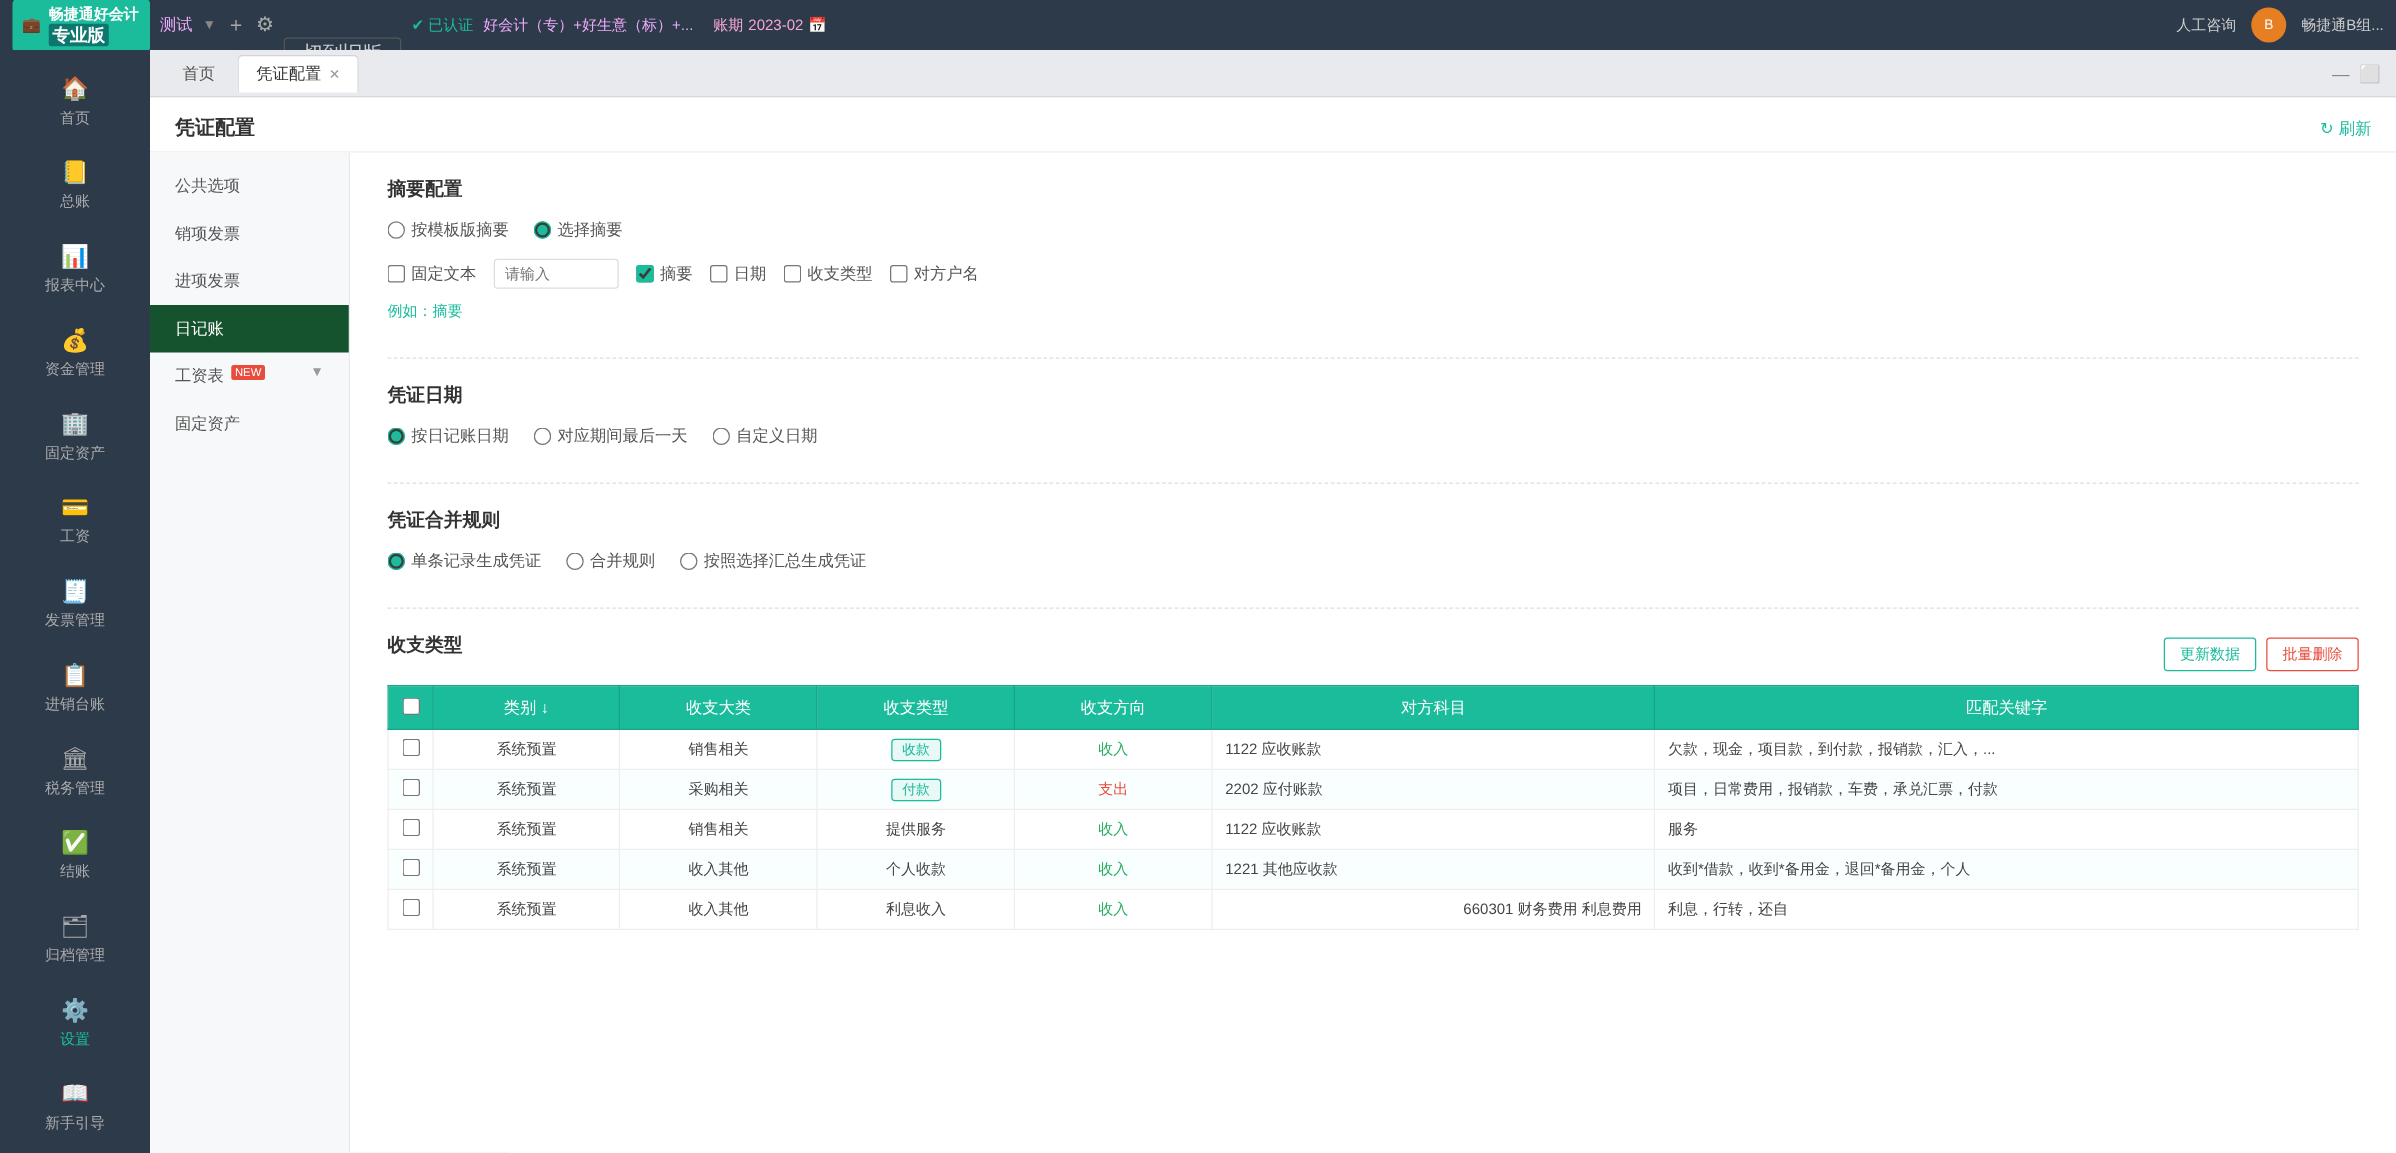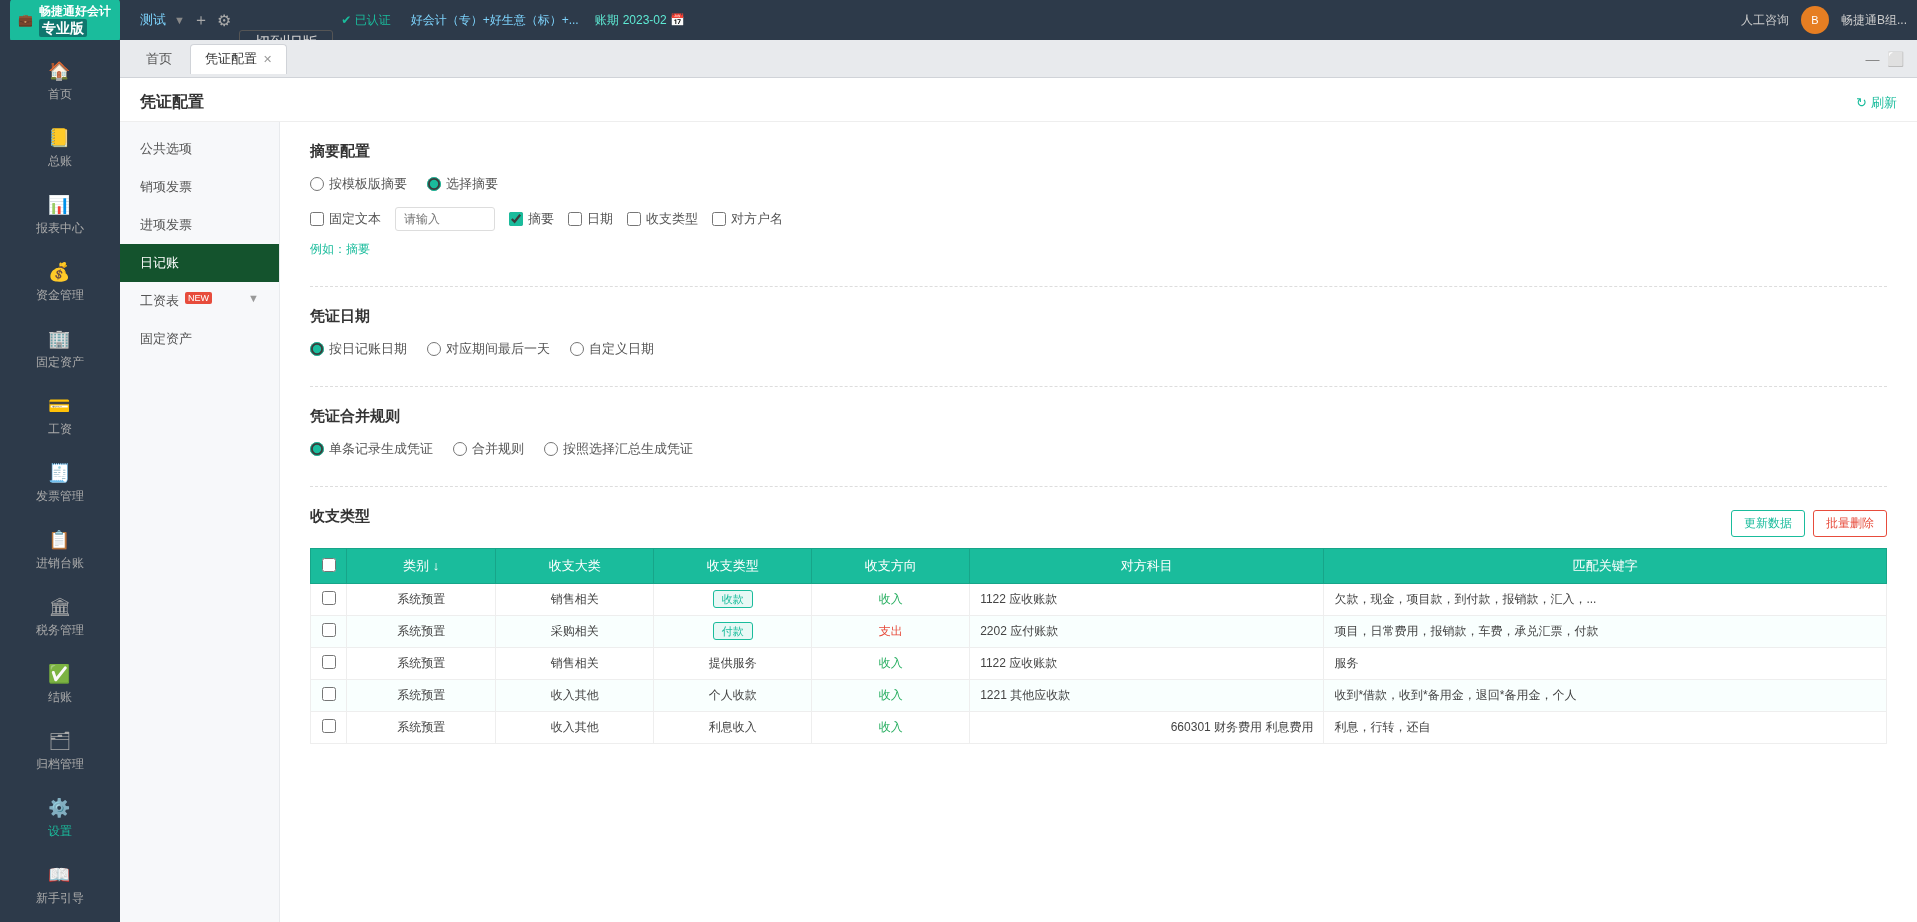--- a/index.html
+++ b/index.html
@@ -20,25 +20,25 @@
       display: flex; align-items: center; gap: 6px;
       background: #1abc9c;
       padding: 4px 8px;
       border-radius: 4px;
       color: white;
       font-size: 12px;
       font-weight: bold;
       min-width: 110px;
     }
     .topbar-logo .sub { font-size: 14px; background: #0f766e; padding: 1px 3px; border-radius: 2px; }
-    .topbar-item { color: #7dd3fc; font-size: 13px; cursor: pointer; margin-left: 12px; }
+    .topbar-item { color: #f0abfc; font-size: 13px; cursor: pointer; }
     .topbar-arrow { color: #888; font-size: 11px; }
     .topbar-btn { background: transparent; border: 1px solid #555; color: #ccc; padding: 2px 14px; border-radius: 3px; cursor: pointer; font-size: 16px; margin-top: 46px; }
     .tag-green { color: #1abc9c; font-size: 12px; }
-    .topbar-period { display: flex; align-items: center; gap: 4px; color: #5eead4; font-size: 12px; margin-left: 8px; }
+    .topbar-period { display: flex; align-items: center; gap: 4px; color: #f9a8d4; font-size: 12px; margin-left: 8px; }
     .topbar-right { margin-left: auto; display: flex; align-items: center; gap: 12px; color: #ccc; font-size: 12px; }
     .avatar { width: 28px; height: 28px; border-radius: 50%; background: #e67e22; display: flex; align-items: center; justify-content: center; color: white; font-size: 11px; }
 
     
     .main-layout { display: flex; flex: 1; overflow: hidden; }
 
     
     .sidebar {
       width: 120px;
       background: #2d3a4a;

